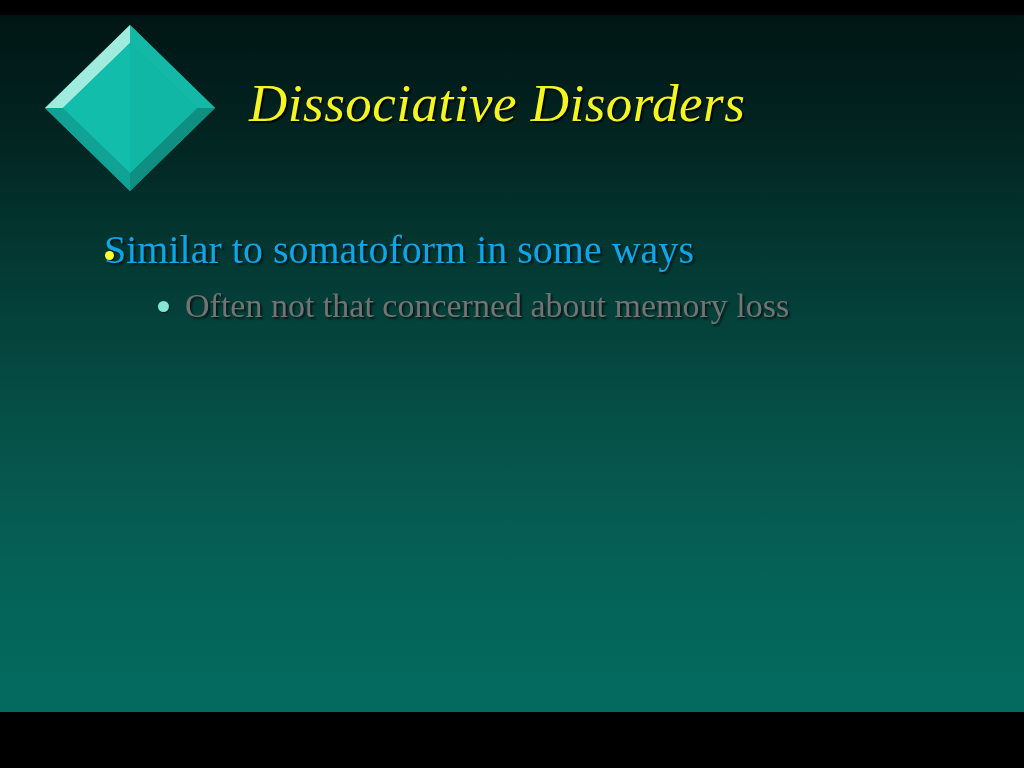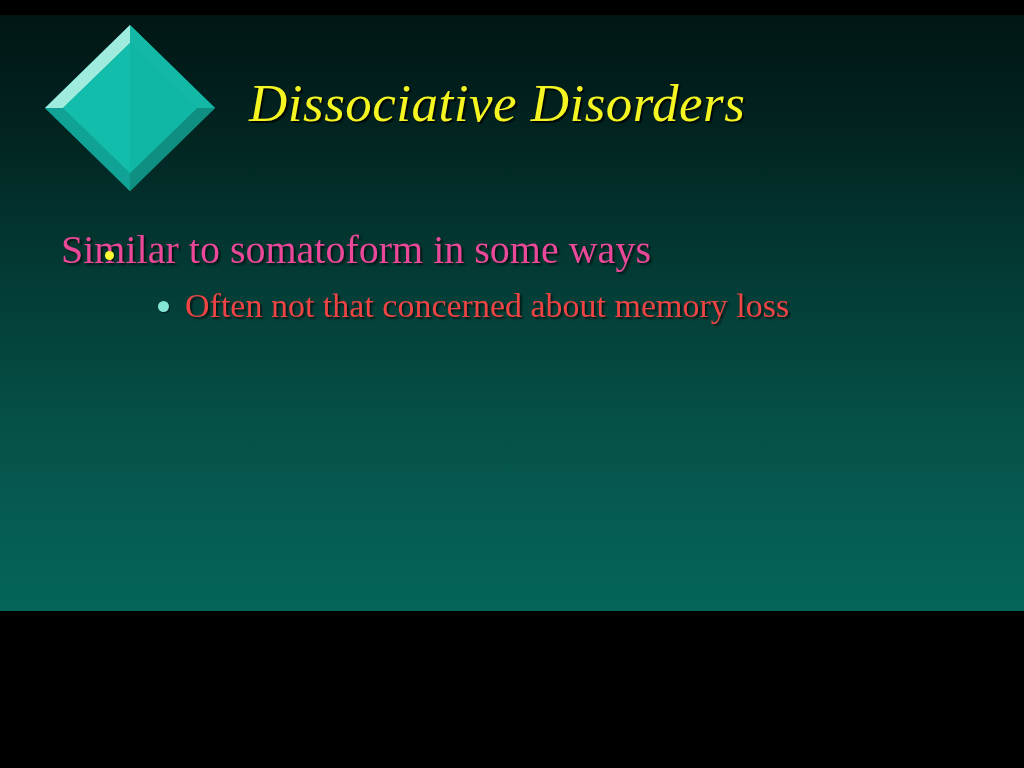--- a/index.html
+++ b/index.html
@@ -8,21 +8,21 @@
     padding: 0;
     background: #000000;
   }
   body {
     font-family: "Liberation Serif", serif;
   }
 
   #slide {
     position: relative;
     width: 1024px;
-    height: 611px;
+    height: 712px;
     overflow: hidden;
     background: #000000;
   }
 
   
   .bg-topband {
     position: absolute;
     left: 0; top: 0;
     width: 1024px;
     height: 15px;
@@ -76,25 +76,25 @@
   
   .body-block {
     position: absolute;
     left: 0;
     top: 228px;
     width: 1024px;
   }
 
   .bullet-l1 {
     position: relative;
-    padding-left: 61px;
+    padding-left: 104px;
     font-family: "Liberation Serif", serif;
     font-size: 40px;
     line-height: 1.12;
-    color: #ec4899;
+    color: #0ea5e9;
     text-shadow: 2px 2px 2px rgba(0,0,0,0.6);
     margin: 0 0 9px 0;
   }
   .bullet-l1 .dot {
     position: absolute;
     left: 105px;
     top: 23px;
     width: 9px;
     height: 9px;
     border-radius: 50%;
@@ -102,21 +102,21 @@
     box-shadow: 1px 1px 1px rgba(0,0,0,0.5);
   }
 
   .bullet-l2 {
     position: relative;
     padding-left: 185px;
     padding-right: 69px;
     font-family: "Liberation Serif", serif;
     font-size: 34px;
     line-height: 1.44;
-    color: #ef4444;
+    color: #737373;
     text-shadow: 2px 2px 2px rgba(0,0,0,0.6);
     margin: 0;
   }
   .bullet-l2 .dot {
     position: absolute;
     left: 158px;
     top: 19px;
     width: 11px;
     height: 11px;
     border-radius: 50%;

